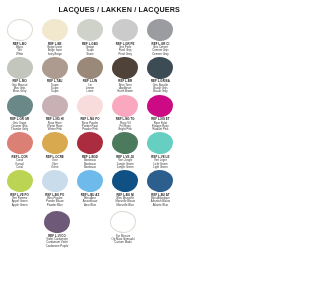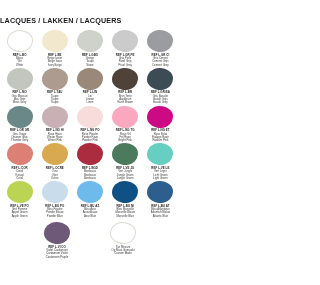--- a/index.html
+++ b/index.html
@@ -11,26 +11,26 @@
     overflow: hidden;
   }
   #sheet {
     position: relative;
     width: 180px;
     height: 285px;
     background: #ffffff;
     padding: 0;
   }
   #title {
-    text-align: left;
+    text-align: right;
     font-size: 7.2px;
     font-weight: bold;
     letter-spacing: 0.15px;
     color: #1a1a1a;
-    padding-top: 16px;
+    padding-top: 5px;
     padding-bottom: 5px;
     white-space: nowrap;
   }
   .grid {
     display: grid;
     grid-template-columns: repeat(5, 1fr);
     column-gap: 0px;
     row-gap: 0px;
     padding: 0 2px;
   }

